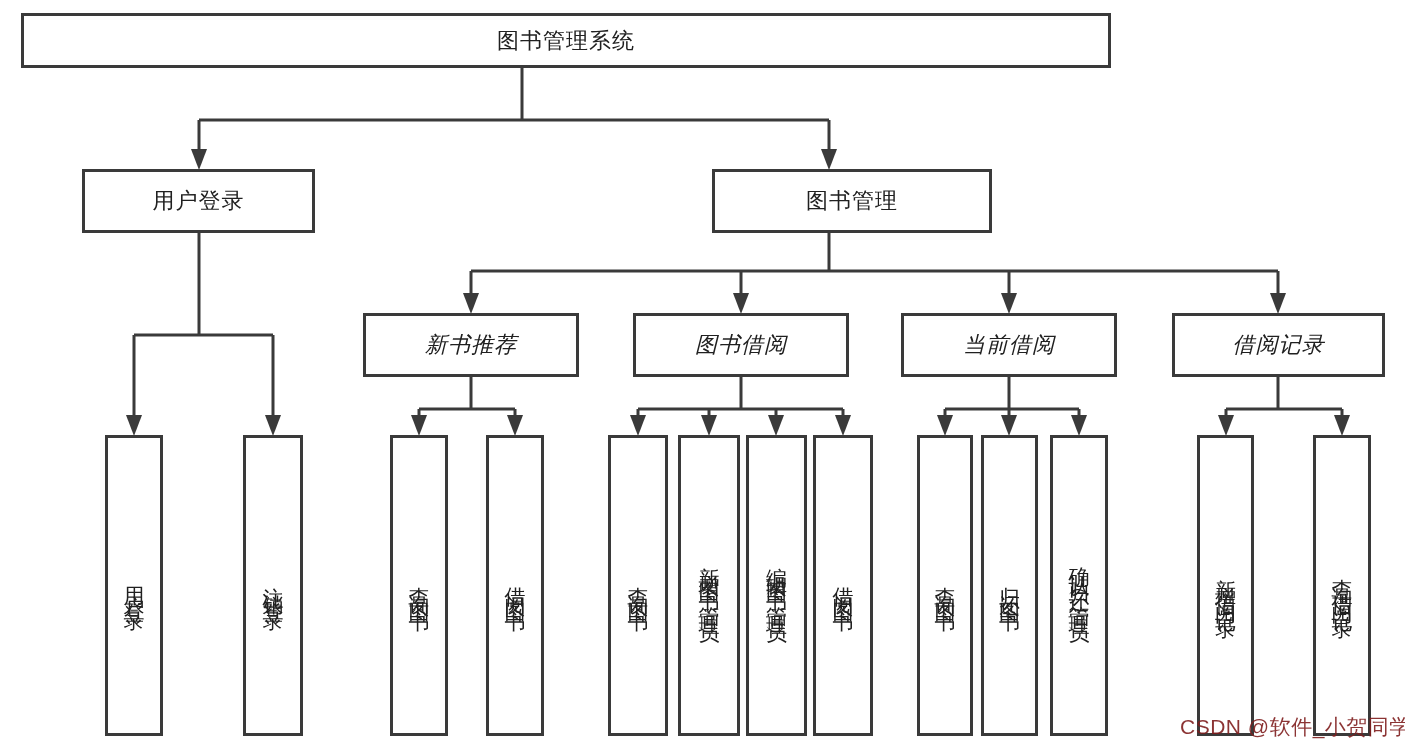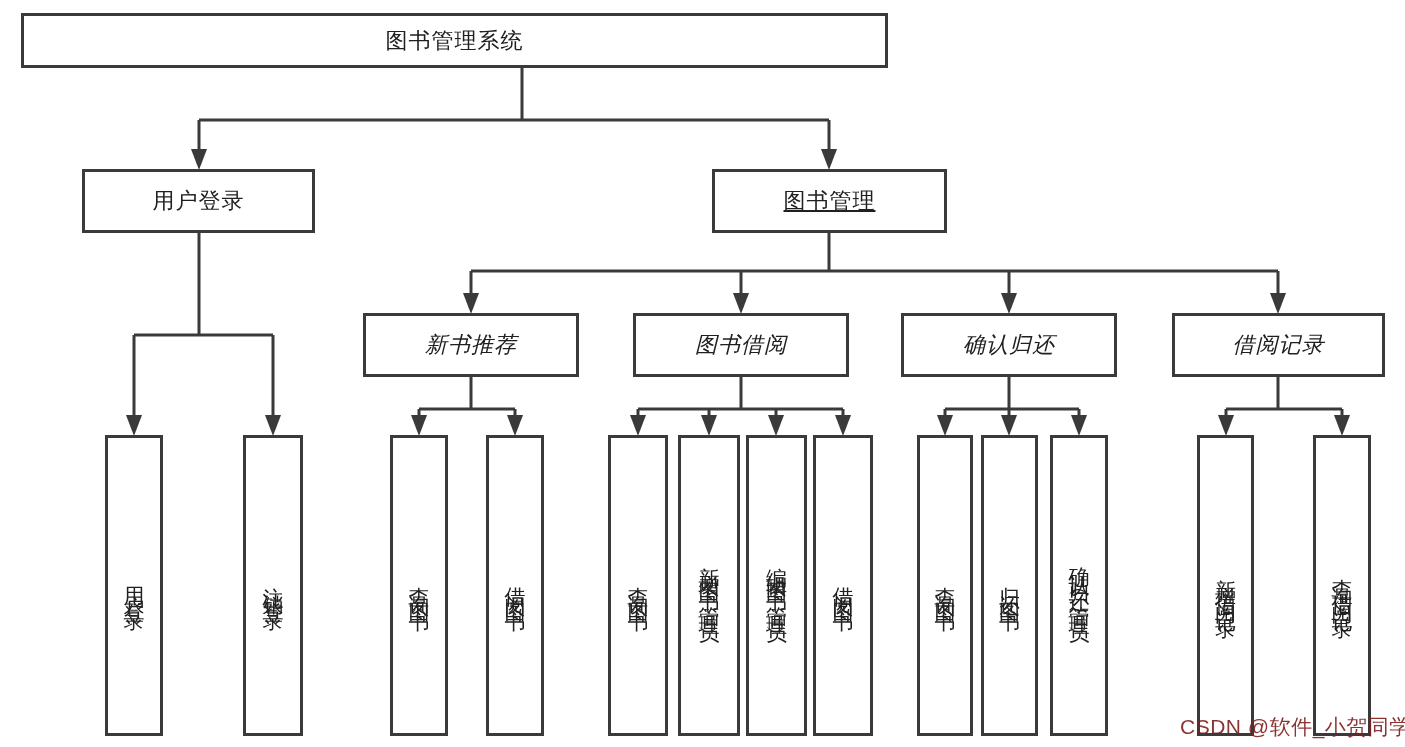--- a/index.html
+++ b/index.html
@@ -20,21 +20,21 @@
     align-items:center;
     justify-content:center;
     z-index:2;
     color:#202020;
   }
   .h{
     font-size:22px;
     letter-spacing:1px;
     white-space:nowrap;
   }
-  .root{left:21px;top:13px;width:867px;height:55px;}
+  .root{left:21px;top:13px;width:1090px;height:55px;}
   .l2{top:169px;height:64px;}
   .l3{top:313px;height:64px;font-style:italic;}
   .v{
     top:435px;height:301px;
     writing-mode:vertical-rl;
     text-orientation:mixed;
     font-size:21px;
     letter-spacing:8px;
     overflow:hidden;
   }
@@ -90,25 +90,25 @@
     <polygon points="1001,415 1017,415 1009,436"></polygon>
     <polygon points="1071,415 1087,415 1079,436"></polygon>
     <polygon points="1218,415 1234,415 1226,436"></polygon>
     <polygon points="1334,415 1350,415 1342,436"></polygon>
   </g>
 </svg>
 
 <div class="node h root">图书管理系统</div>
 
 <div class="node h l2" style="left:82px;width:233px;">用户登录</div>
-<div class="node h l2" style="left:712px;width:235px;text-decoration:underline;">图书管理</div>
+<div class="node h l2" style="left:712px;width:280px;">图书管理</div>
 
 <div class="node h l3" style="left:363px;width:216px;">新书推荐</div>
 <div class="node h l3" style="left:633px;width:216px;text-align:right;">图书借阅</div>
-<div class="node h l3" style="left:901px;width:216px;">确认归还</div>
+<div class="node h l3" style="left:901px;width:216px;">当前借阅</div>
 <div class="node h l3" style="left:1172px;width:213px;">借阅记录</div>
 
 <div class="node v" style="left:105px;width:58px;">用户登录</div>
 <div class="node v" style="left:243px;width:60px;">注销登录</div>
 
 <div class="node v" style="left:390px;width:58px;">查询图书</div>
 <div class="node v" style="left:486px;width:58px;">借阅图书</div>
 
 <div class="node v" style="left:608px;width:60px;">查询图书</div>
 <div class="node v" style="left:678px;width:62px;">新增图书（管理员）</div>

